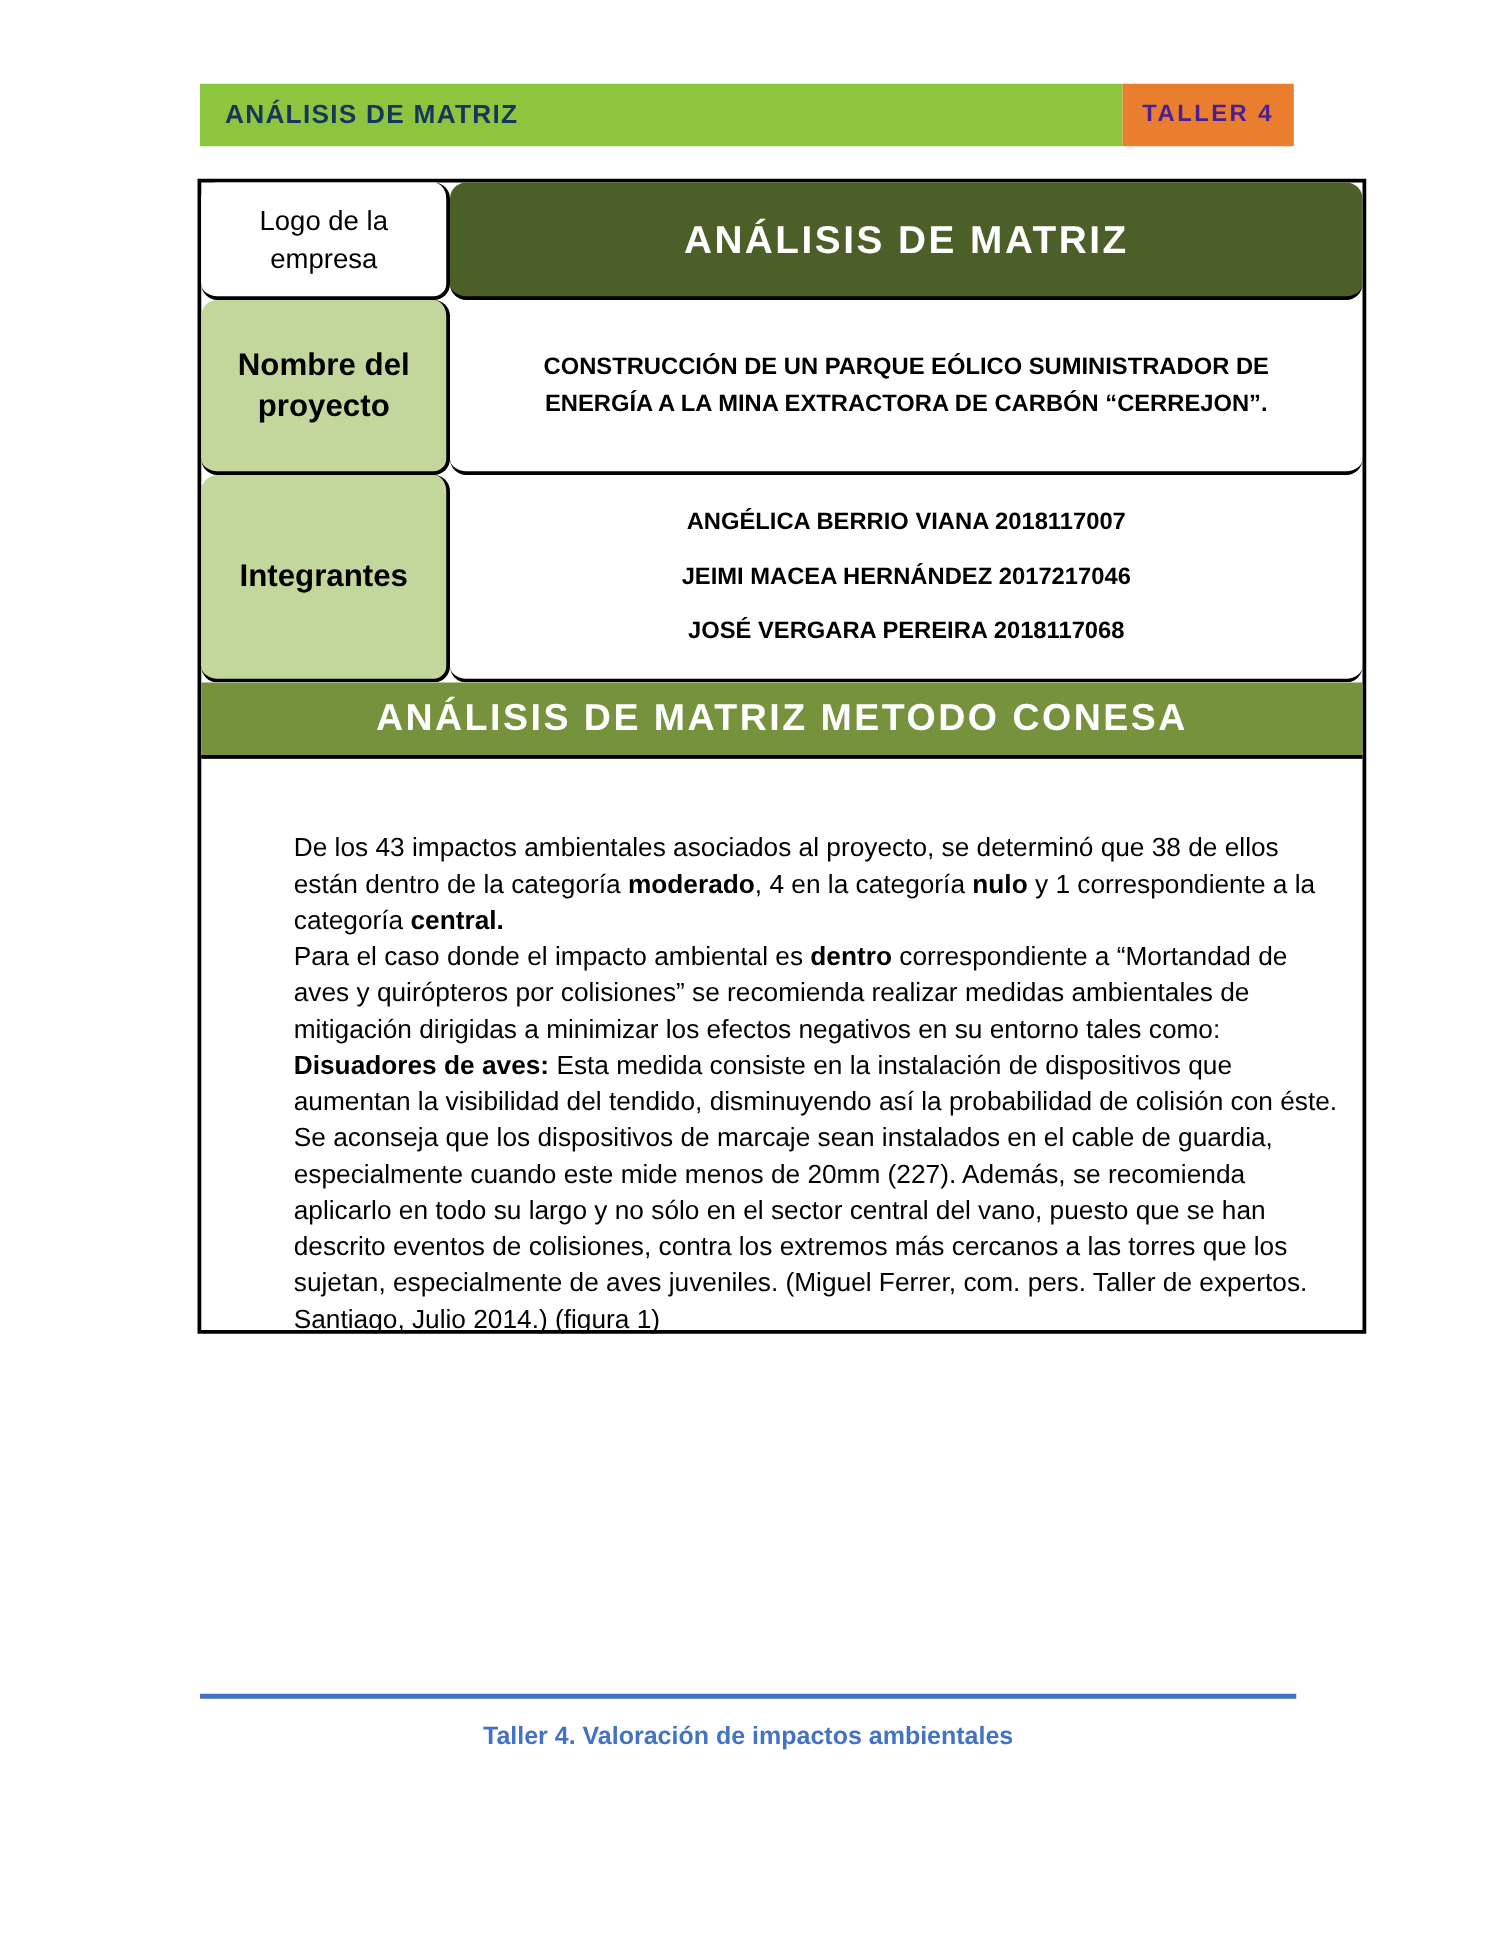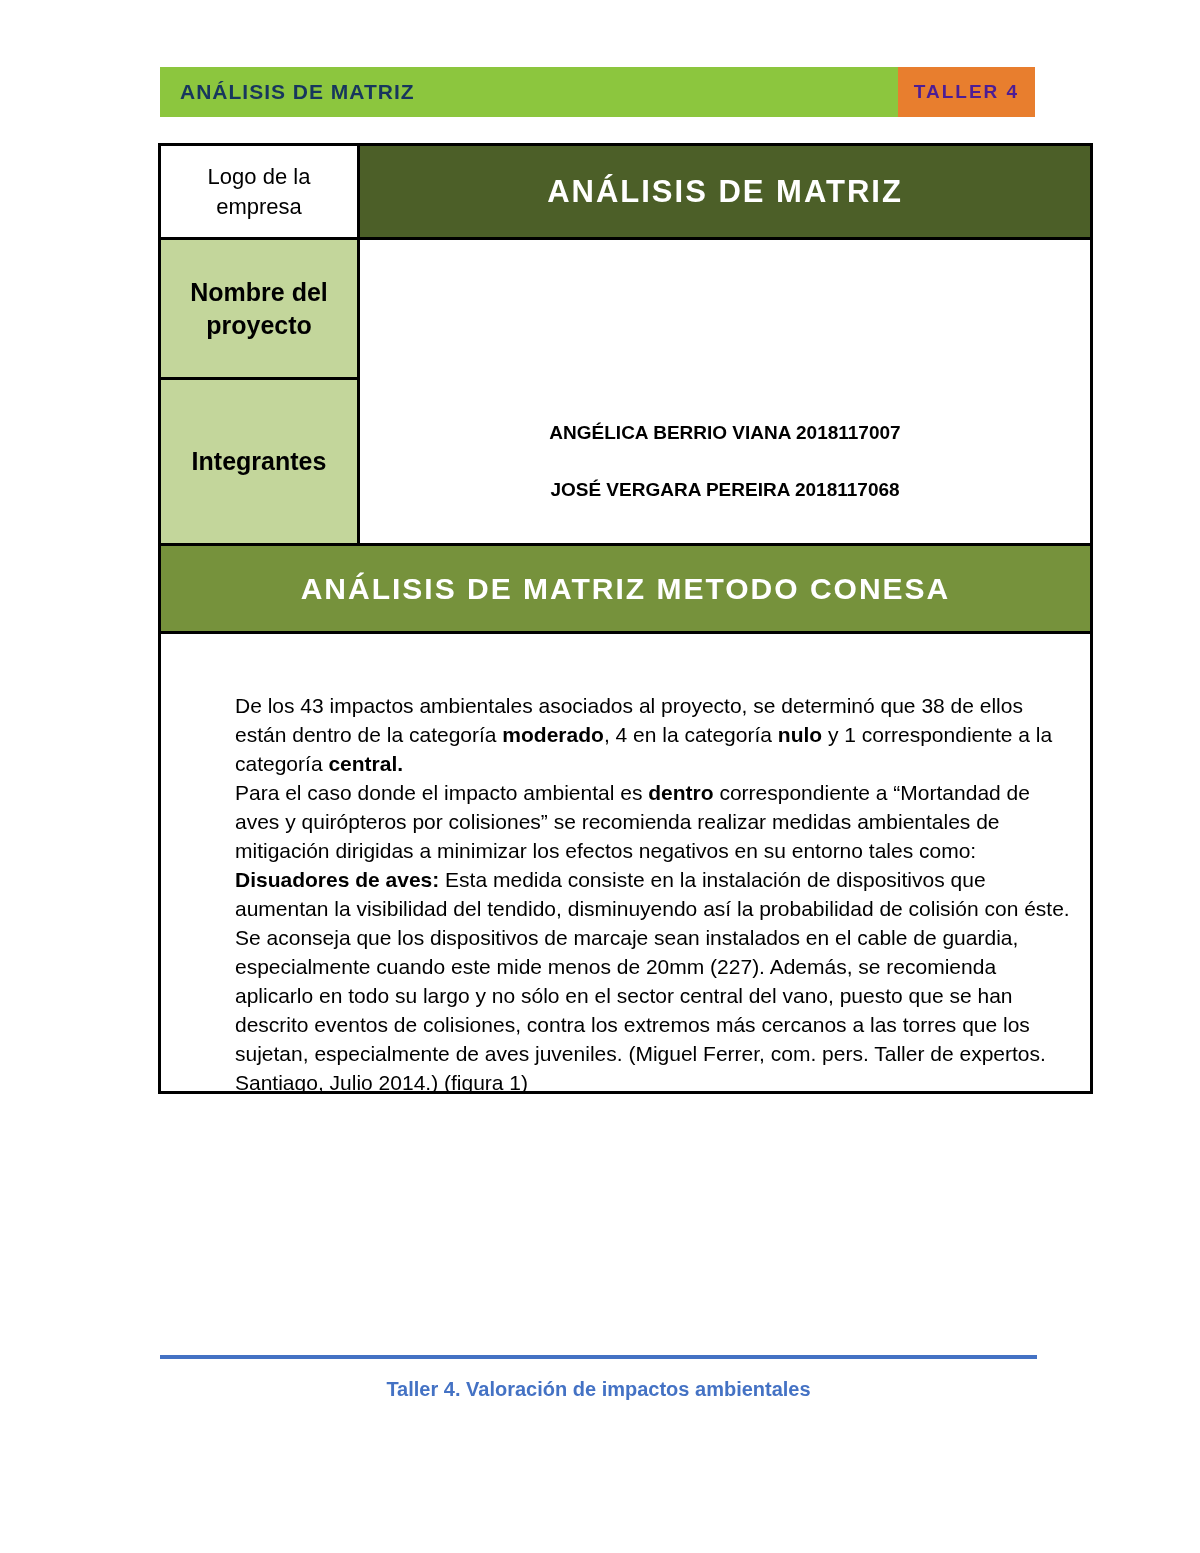--- a/index.html
+++ b/index.html
@@ -40,34 +40,34 @@
   
   .tbl {
     position: absolute;
     left: 158px; top: 143px;
     width: 935px;
     border: 3px solid var(--border_black, #000);
     background: #fff;
     box-sizing: border-box;
   }
   .row { display: flex; }
-  .cell { box-sizing: border-box; }
+  .cell { box-sizing: border-box; border-radius: 13px; }
   .cell.left {
     width: 199px;
     border-right: 3px solid var(--border_black, #000);
     display: flex; align-items: center; justify-content: center;
     text-align: center;
   }
   .cell.right { flex: 1; }
   .bb { border-bottom: 3px solid var(--border_black, #000); }
 
   .r1 { height: 94px; }
   .r2 { height: 140px; }
   .r3 { height: 166px; }
-  .r4 { height: 88px; }
+  .r4 { height: 61px; }
   .r5 { height: 457px; }
 
   .logo-cell {
     background: #ffffff;
     font-size: 22px; line-height: 30px; font-weight: 400;
     padding: 0 20px;
   }
   .title-cell {
     background: var(--olive_dark, #4C5F28);
     color: #ffffff;
@@ -140,26 +140,28 @@
 
   <div class="tbl">
 
     <div class="row r1">
       <div class="cell left bb logo-cell">Logo de la empresa</div>
       <div class="cell right bb title-cell">ANÁLISIS DE MATRIZ</div>
     </div>
 
     <div class="row r2">
       <div class="cell left bb green-label">Nombre del proyecto</div>
+      <div class="cell right bb project-cell">CONSTRUCCIÓN DE UN PARQUE EÓLICO SUMINISTRADOR DE ENERGÍA A LA MINA EXTRACTORA DE CARBÓN “CERREJON”.</div>
     </div>
 
     <div class="row r3">
       <div class="cell left bb green-label">Integrantes</div>
       <div class="cell right bb members-cell">
         <div class="member">ANGÉLICA BERRIO VIANA 2018117007</div>
+        <div class="member">JEIMI MACEA HERNÁNDEZ 2017217046</div>
         <div class="member">JOSÉ VERGARA PEREIRA 2018117068</div>
       </div>
     </div>
 
     <div class="row r4">
       <div class="banner">ANÁLISIS DE MATRIZ METODO CONESA</div>
     </div>
 
     <div class="row r5">
       <div class="body-cell">

